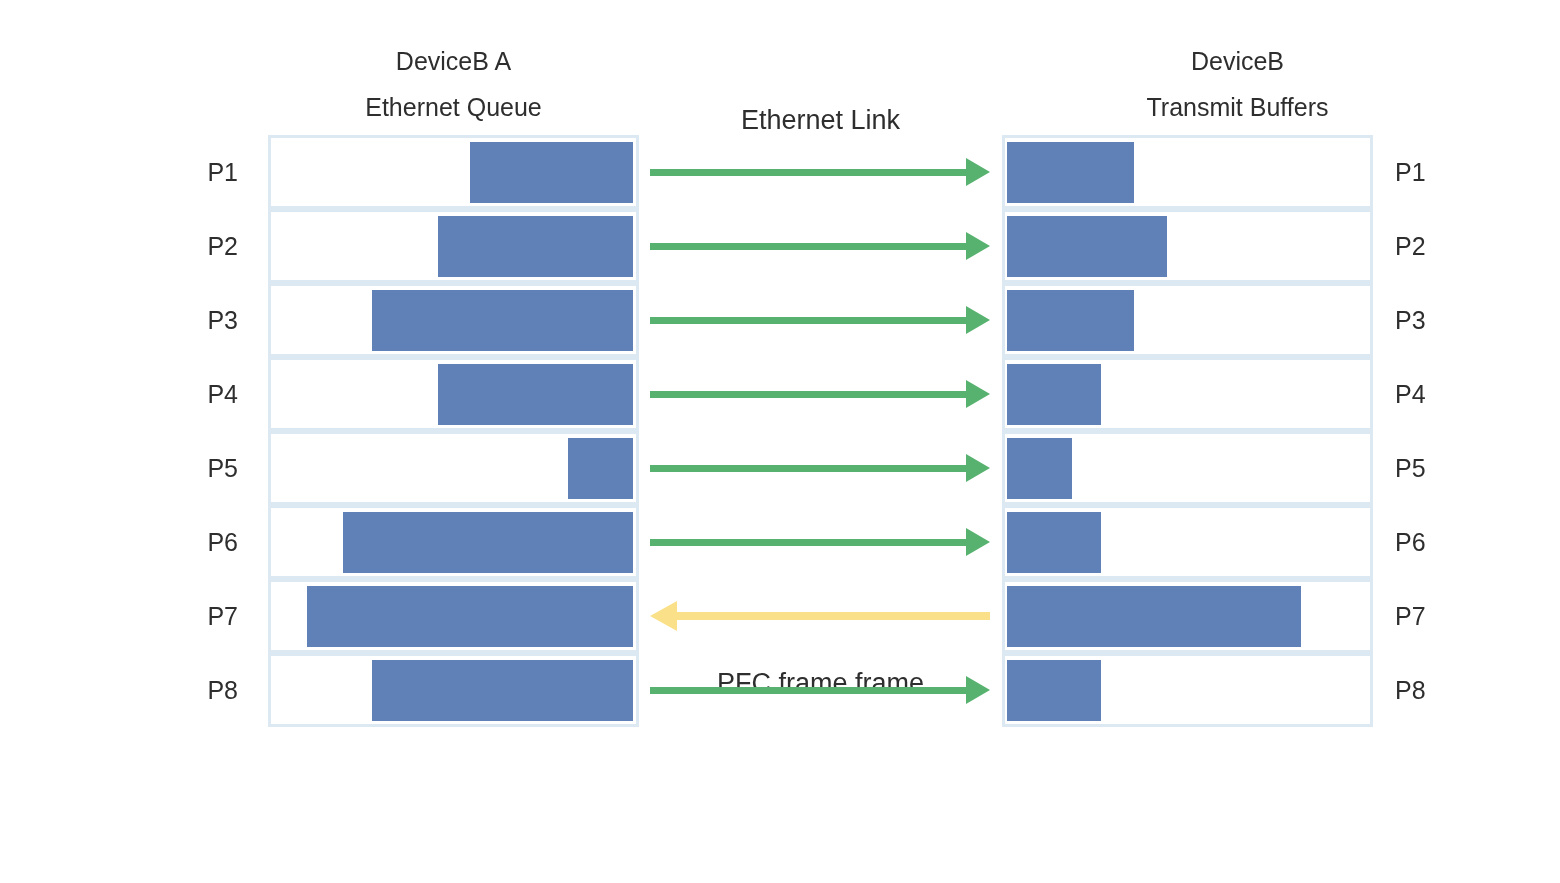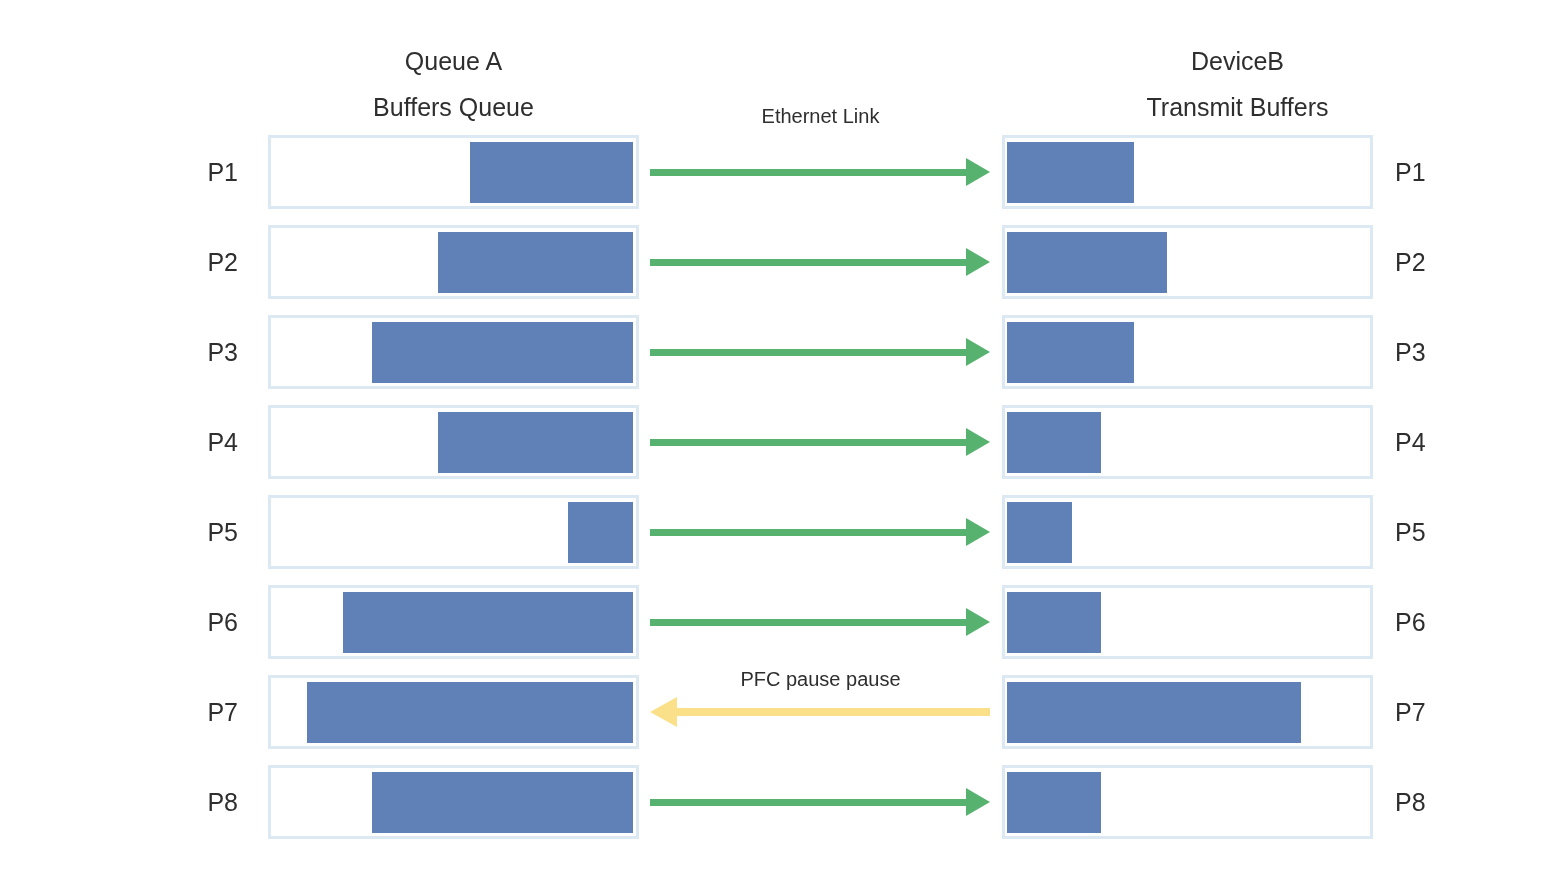--- a/index.html
+++ b/index.html
@@ -11,26 +11,26 @@
   }
   html,body{margin:0;padding:0;background:#fff;}
   body{font-family:"Liberation Sans","DejaVu Sans",sans-serif;color:var(--text);}
   .canvas{position:relative;width:1560px;height:883px;background:#fff;overflow:hidden;}
 
   
   .hdr{position:absolute;top:38px;width:371px;text-align:center;font-size:25px;line-height:46px;color:var(--text);}
   .hdr-left{left:268px;}
   .hdr-right{left:1052px;}
 
-  .float-label{position:absolute;width:363px;left:639px;text-align:center;font-size:20px;color:var(--text);}
+  .float-label{position:absolute;width:363px;left:639px;text-align:center;font-size:27px;color:var(--text);}
   .link-label{top:105px;}
   .pause-label{top:668px;}
 
   
-  .rows{position:absolute;top:135px;left:0;display:flex;flex-direction:column;gap:16px;}
+  .rows{position:absolute;top:135px;left:0;display:flex;flex-direction:column;}
   .row{display:flex;align-items:stretch;height:74px;}
 
   .label-left{width:268px;display:flex;align-items:center;justify-content:flex-end;
               padding-right:30px;box-sizing:border-box;font-size:25px;}
   .label-right{width:187px;display:flex;align-items:center;justify-content:flex-start;
                padding-left:22px;box-sizing:border-box;font-size:25px;}
 
   .box{width:371px;box-sizing:border-box;border:3px solid var(--box-border);background:#fff;
        display:flex;align-items:center;}
   .tx-box{justify-content:flex-end;padding-right:3px;}
@@ -48,32 +48,32 @@
   .pause .arrow-line{height:8px;background:var(--yellow);}
   .pause .head-left{border-top:15px solid transparent;border-bottom:15px solid transparent;
                     border-right:27px solid var(--yellow);}
 </style>
 </head>
 <body>
 
 <div class="canvas">
 
   <div class="hdr hdr-left">
-    <div>Queue A</div>
-    <div>Buffers Queue</div>
+    <div>DeviceB A</div>
+    <div>Ethernet Queue</div>
   </div>
 
   <div class="hdr hdr-right">
     <div>DeviceB</div>
     <div>Transmit Buffers</div>
   </div>
 
   <div class="float-label link-label">Ethernet Link</div>
 
-  <div class="float-label pause-label">PFC pause pause</div>
+  <div class="float-label pause-label">PFC frame frame</div>
 
   <div class="rows" id="rows">
     <div class="row">
       <div class="label-left">P1</div>
       <div class="box tx-box">
         <div class="fill" style="width: 45%;"></div>
       </div>
       <div class="arrow-cell forward">
 
         <span class="arrow-line"></span>

